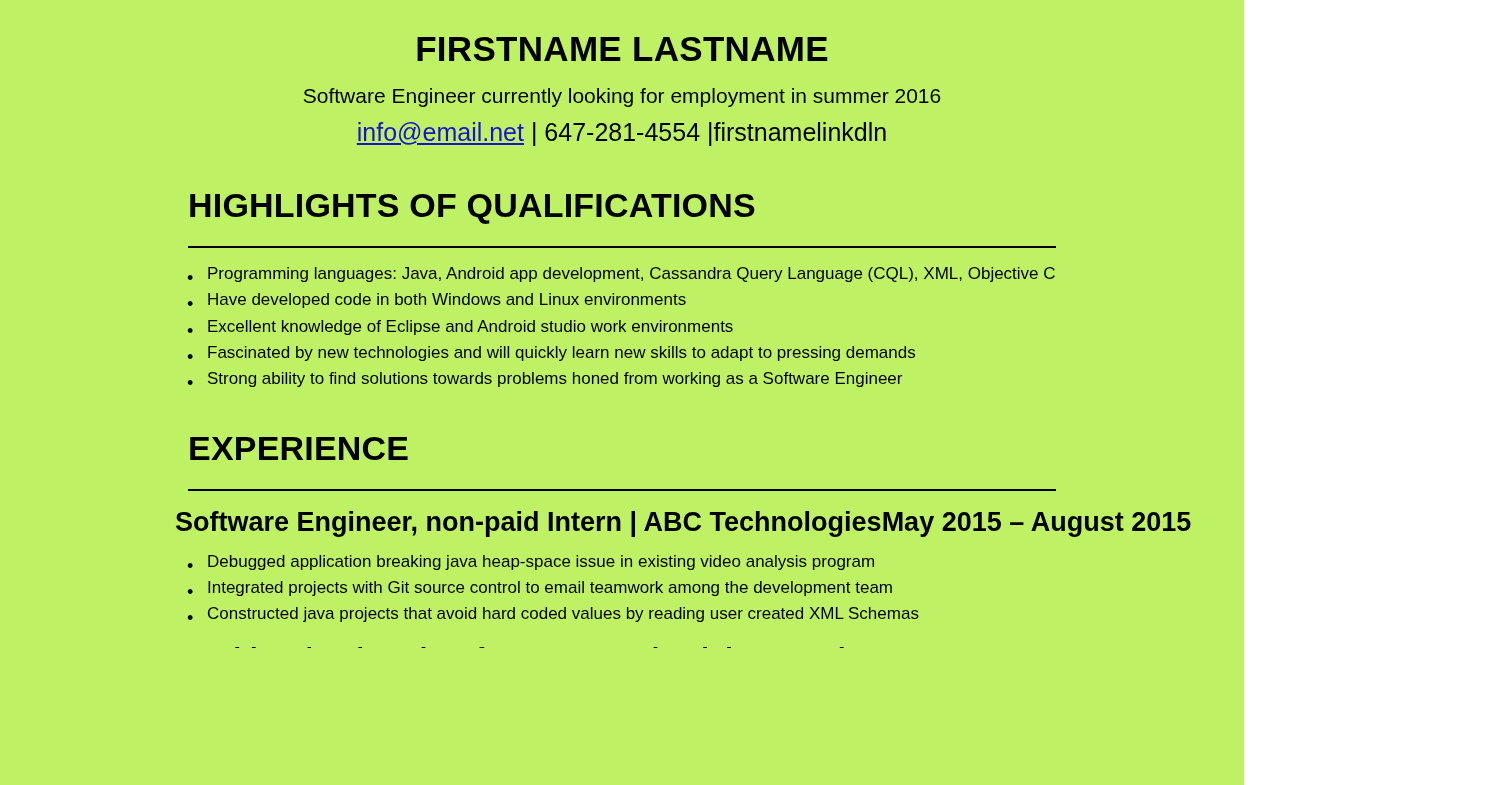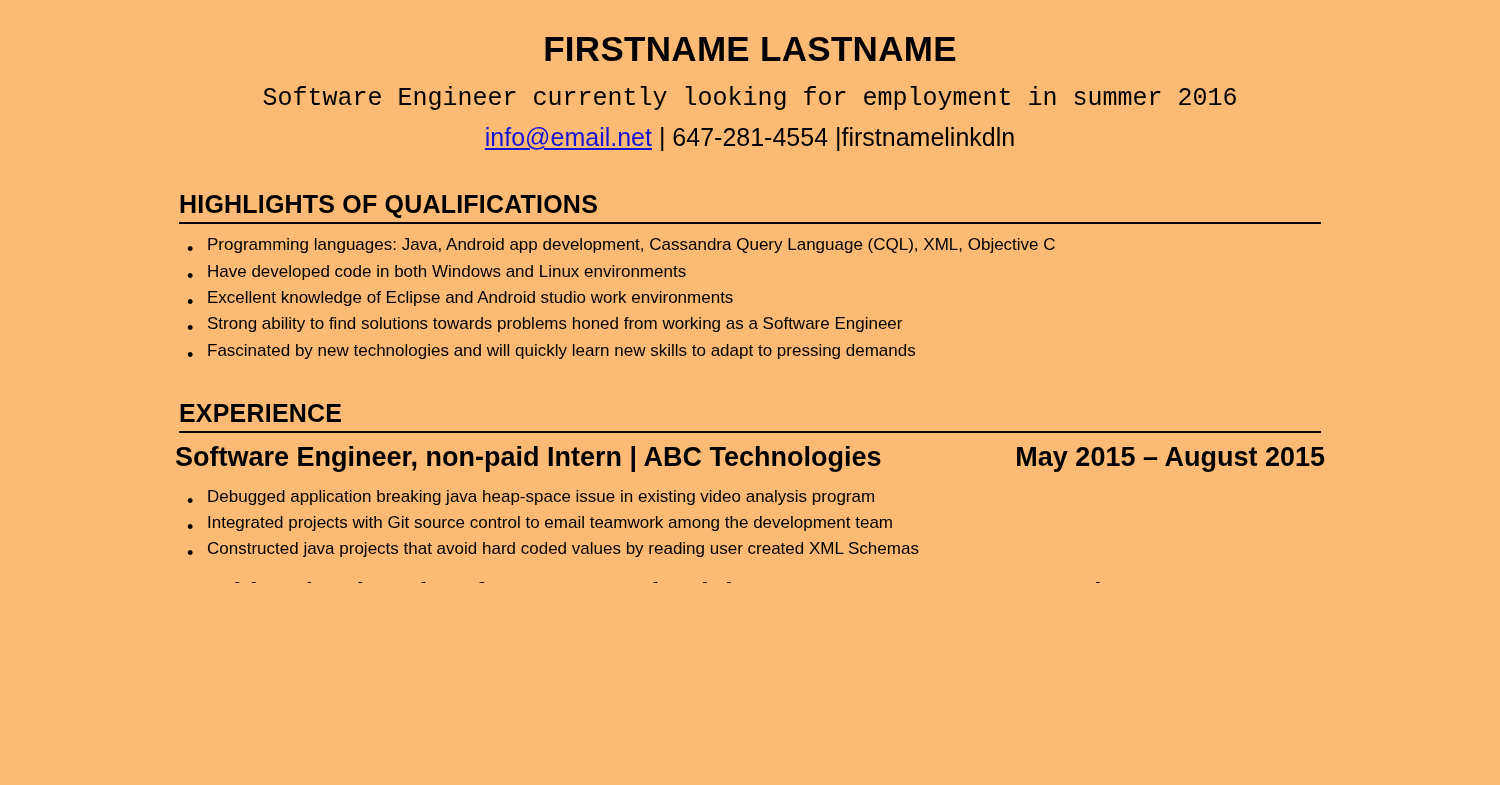--- a/index.html
+++ b/index.html
@@ -9,64 +9,63 @@
   }
   body {
     width: 1500px;
     height: 785px;
     overflow: hidden;
     font-family: "Liberation Sans", sans-serif;
     color: #000000;
   }
   .page {
     position: relative;
-    width: 1500px;
+    width: 1244px;
     height: 785px;
-    background: #fdba74;
+    background: #bef264;
     box-sizing: border-box;
     padding: 0 175px;
   }
   .doc-header {
     text-align: center;
     padding-top: 30px;
   }
   .name {
     font-size: 35px;
     font-weight: bold;
     letter-spacing: 0.3px;
     line-height: 1.1;
     margin: 0;
   }
   .tagline {
-    font-size: 25px;
+    font-size: 21px;
     font-weight: normal;
     line-height: 1.35;
     margin: 13px 0 0 0;
-    font-family: Liberation Mono, monospace;
   }
   .contact {
     font-size: 25px;
     line-height: 1.35;
     margin: 6px 0 0 0;
     white-space: nowrap;
   }
   .contact a {
     color: #1414d2;
     text-decoration: underline;
   }
   .section {
     margin-top: 34px;
   }
   .section-title {
-    font-size: 25px;
+    font-size: 34px;
     font-weight: bold;
     letter-spacing: 0.2px;
-    padding-bottom: 2px;
+    padding-bottom: 20px;
     border-bottom: 2px solid #000;
-    margin: 4px;
+    margin: 13px;
     line-height: 1.25;
   }
   ul.bullets {
     list-style: none;
     margin: 8px 0 0 0;
     padding: 0;
   }
   ul.bullets li {
     position: relative;
     font-size: 17px;
@@ -115,22 +114,22 @@
     <div class="tagline">Software Engineer currently looking for employment in summer 2016</div>
     <div class="contact"><a href="#">info@email.net</a><span> | </span><span>647-281-4554</span><span> |</span><span>firstnamelinkdln</span></div>
   </div>
 
   <div class="section">
     <h2 class="section-title">HIGHLIGHTS OF QUALIFICATIONS</h2>
     <ul class="bullets">
       <li>Programming languages: Java, Android app development, Cassandra Query Language (CQL), XML, Objective C</li>
       <li>Have developed code in both Windows and Linux environments</li>
       <li>Excellent knowledge of Eclipse and Android studio work environments</li>
+      <li>Fascinated by new technologies and will quickly learn new skills to adapt to pressing demands</li>
       <li>Strong ability to find solutions towards problems honed from working as a Software Engineer</li>
-      <li>Fascinated by new technologies and will quickly learn new skills to adapt to pressing demands</li>
     </ul>
   </div>
 
   <div class="section">
     <h2 class="section-title">EXPERIENCE</h2>
 
     <div class="exp-block">
       <div class="job-head">
         <span class="job-title">Software Engineer, non-paid Intern | ABC Technologies</span>
         <span class="job-dates">May 2015 – August 2015</span>

